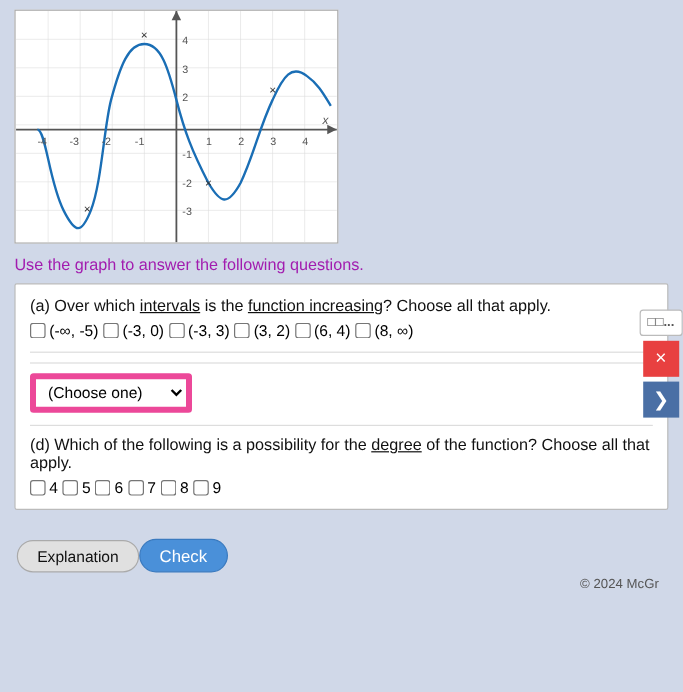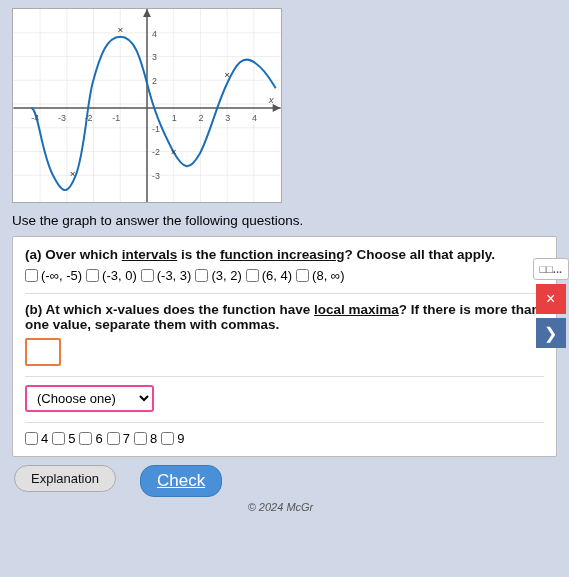--- a/index.html
+++ b/index.html
@@ -28,38 +28,38 @@
       position: relative;
       overflow: hidden;
     }
     .graph-container svg {
       width: 100%;
       height: 100%;
     }
     .instruction-text {
       font-size: 13.5px;
       margin-bottom: 8px;
-      color: #000000;
+      color: #a21caf;
     }
     .question-box {
       background: white;
       border: 1px solid #bbb;
       border-radius: 2px;
       padding: 10px 12px;
       margin-bottom: 2px;
       width: 100%;
     }
     .question-part {
       margin-bottom: 10px;
     }
     .question-part:last-child {
       margin-bottom: 0;
     }
     .question-label {
-      font-weight: bold;
+      font-weight: normal;
       font-size: 13.5px;
       color: #111;
       margin-bottom: 6px;
     }
     .question-label u {
       text-decoration: underline;
     }
     .checkbox-row {
       display: flex;
       flex-wrap: wrap;
@@ -82,59 +82,58 @@
       border: 2px solid #e87c3e;
       border-radius: 2px;
       width: 36px;
       height: 28px;
       font-size: 14px;
       text-align: center;
       padding: 2px;
       outline: none;
     }
     .select-dropdown {
-      border: 2px solid #ec4899;
+      border: 5px solid #ec4899;
       border-radius: 3px;
       background: white;
       font-size: 13px;
       padding: 3px 20px 3px 6px;
       appearance: auto;
       -webkit-appearance: auto;
       cursor: pointer;
     }
     .divider {
       border: none;
       border-top: 1px solid #ddd;
       margin: 8px 0;
     }
     .bottom-bar {
       display: flex;
-      align-items: flex-start;
-      gap: 24px;
-      margin-top: 8px;
+      align-items: flex-end;
+      gap: 0;
+      margin-top: 24px;
       padding: 0 2px;
     }
     .btn-explanation {
       background: #e0e0e0;
       border: 1px solid #aaa;
       border-radius: 14px;
       padding: 5px 16px;
       font-size: 13px;
       cursor: pointer;
       color: #111;
     }
     .btn-check {
       background: #4a90d9;
       border: 1px solid #3a7abf;
       border-radius: 14px;
       padding: 5px 16px;
-      font-size: 17px;
+      font-size: 14px;
       cursor: pointer;
       color: white;
-      text-decoration: underline;
     }
     .side-panel {
       position: absolute;
       right: 0;
       top: 258px;
       display: flex;
       flex-direction: column;
       gap: 4px;
       align-items: center;
     }
@@ -169,26 +168,25 @@
       cursor: pointer;
       display: flex;
       align-items: center;
       justify-content: center;
     }
     .wrapper {
       position: relative;
       width: 569px;
     }
     .copyright {
-      text-align: center;
+      text-align: right;
       font-size: 11px;
       color: #555;
       padding-right: 8px;
       margin-top: 4px;
-      font-style: italic;
     }
   </style>
 </head>
 <body>
 
 <div class="wrapper">
   <div class="main-container">
 
     <div class="graph-container">
       <svg viewBox="0 0 270 195" xmlns="http://www.w3.org/2000/svg">
@@ -289,40 +287,37 @@
           </div>
           <div class="checkbox-item">
             <input type="checkbox" id="a6" style="">
             <label for="a6">(8, ∞)</label>
           </div>
         </div>
       </div>
 
       <hr class="divider">
 
-      <div class="question-part">
-        <div class="question-label">
-          (b) At which x-values does the function have <u>local maxima</u>? If there is more than one value, separate them with commas.
-        </div>
-        <input type="text" class="text-input" value="" style="">
-      </div>
 
       <hr class="divider">
 
       <div class="question-part">
         <select class="select-dropdown">
           <option>(Choose one)</option>
           <option>Positive</option>
           <option>Negative</option>
         </select>
       </div>
 
       <hr class="divider">
 
       <div class="question-part">
+        <div class="question-label">
+          (d) Which of the following is a possibility for the <u>degree</u> of the function? Choose all that apply.
+        </div>
         <div class="checkbox-row">
           <div class="checkbox-item">
             <input type="checkbox" id="d1" style="">
             <label for="d1">4</label>
           </div>
           <div class="checkbox-item">
             <input type="checkbox" id="d2" style="">
             <label for="d2">5</label>
           </div>
           <div class="checkbox-item">

